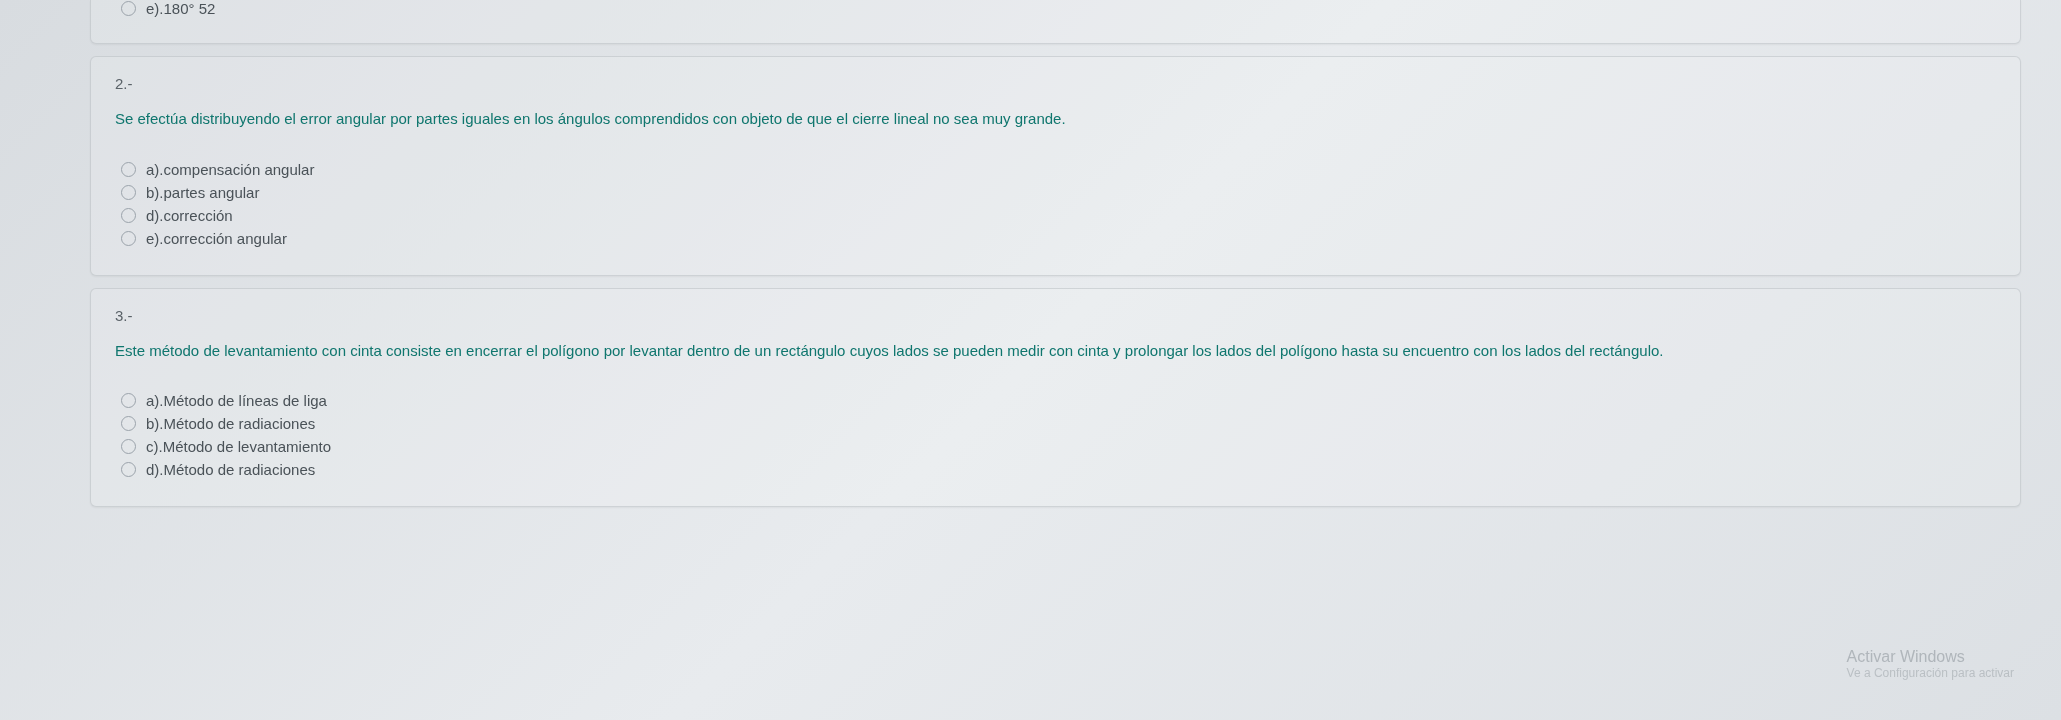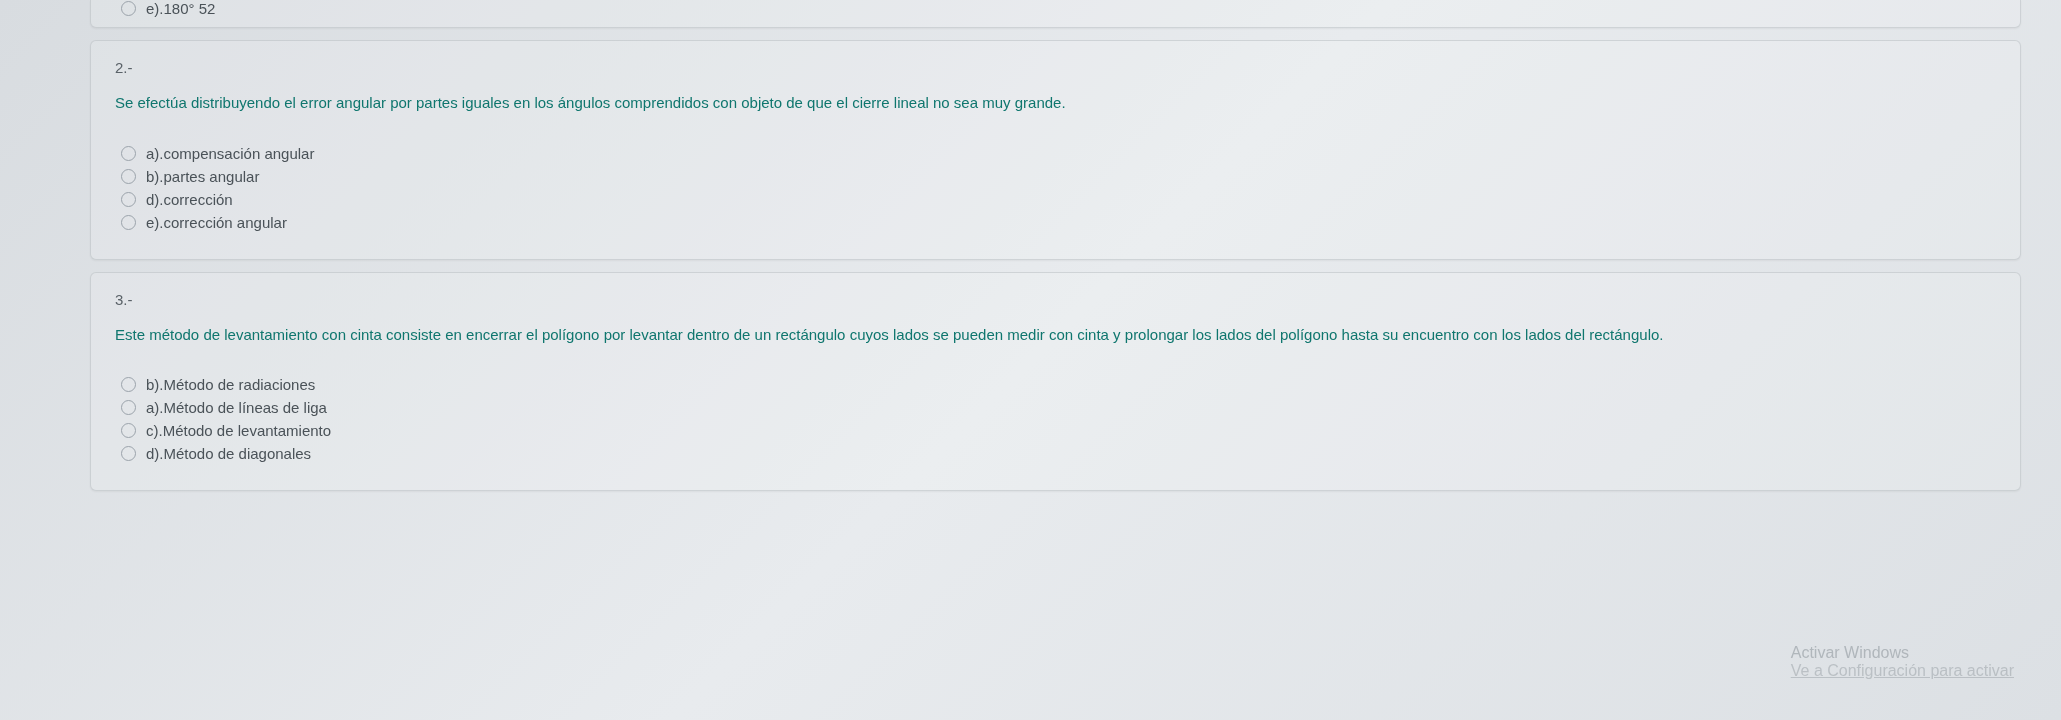--- a/index.html
+++ b/index.html
@@ -19,21 +19,21 @@
       background: rgba(255,255,255,0.15);
       border: 1px solid rgba(180,185,190,0.5);
       border-radius: 6px;
       margin: 8px 40px 12px 90px;
       padding: 18px 24px 22px 24px;
       box-shadow: 0 1px 2px rgba(0,0,0,0.05);
     }
     .first-card {
       margin-top: 0;
       padding-top: 0;
-      padding-bottom: 4px;
+      padding-bottom: 20px;
       border-top: none;
       border-top-left-radius: 0;
       border-top-right-radius: 0;
     }
     .question-number {
       font-size: 15px;
       color: #5a6268;
       margin-bottom: 16px;
     }
     .question-text {
@@ -66,23 +66,22 @@
     .watermark {
       position: absolute;
       bottom: 40px;
       right: 47px;
       text-align: left;
       color: rgba(120,128,136,0.45);
       font-size: 16px;
       pointer-events: none;
     }
     .watermark-sub {
-      font-size: 16px;
+      font-size: 12px;
       color: rgba(120,128,136,0.35);
-      text-decoration: underline;
     }
   </style>
 </head>
 <body>
 
 <div class="question-card first-card">
   <div class="option-row">
     <div class="radio"></div>
     <span class="option-label">e).180° 52</span>
   </div>
@@ -107,32 +106,32 @@
     <div class="radio"></div>
     <span class="option-label">e).corrección angular</span>
   </div>
 </div>
 
 <div class="question-card">
   <div class="question-number">3.-</div>
   <div class="question-text">Este método de levantamiento con cinta consiste en encerrar el polígono por levantar dentro de un rectángulo cuyos lados se pueden medir con cinta y prolongar los lados del polígono hasta su encuentro con los lados del rectángulo.</div>
   <div class="option-row">
     <div class="radio"></div>
-    <span class="option-label">b).Método de radiaciones</span>
+    <span class="option-label">a).Método de líneas de liga</span>
   </div>
   <div class="option-row">
     <div class="radio"></div>
-    <span class="option-label">a).Método de líneas de liga</span>
+    <span class="option-label">b).Método de radiaciones</span>
   </div>
   <div class="option-row">
     <div class="radio"></div>
     <span class="option-label">c).Método de levantamiento</span>
   </div>
   <div class="option-row">
     <div class="radio"></div>
-    <span class="option-label">d).Método de diagonales</span>
+    <span class="option-label">d).Método de radiaciones</span>
   </div>
 </div>
 
 <div class="watermark">
   <div>Activar Windows</div>
   <div class="watermark-sub">Ve a Configuración para activar</div>
 </div>
 
 </body></html>

